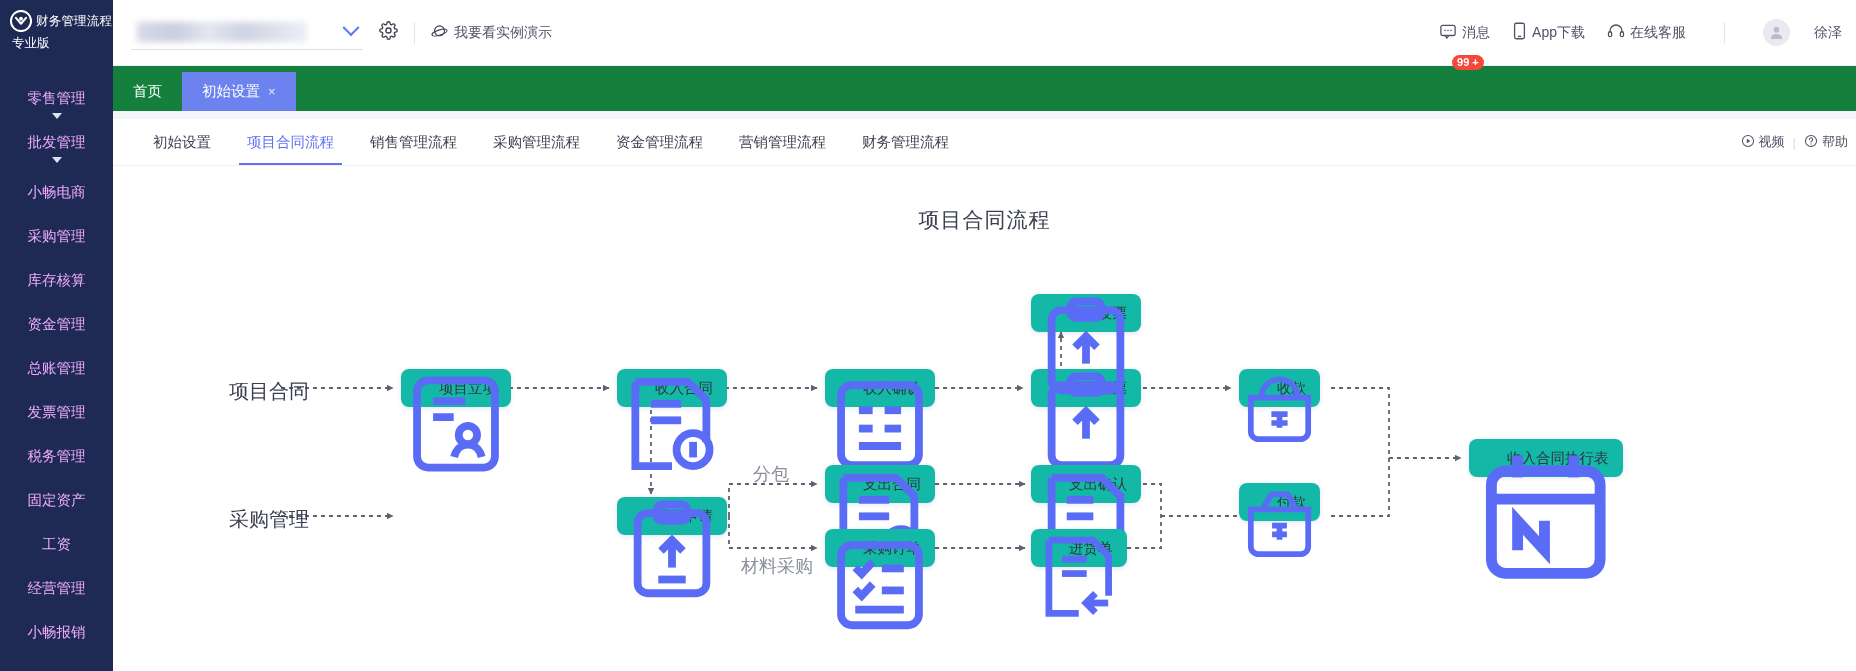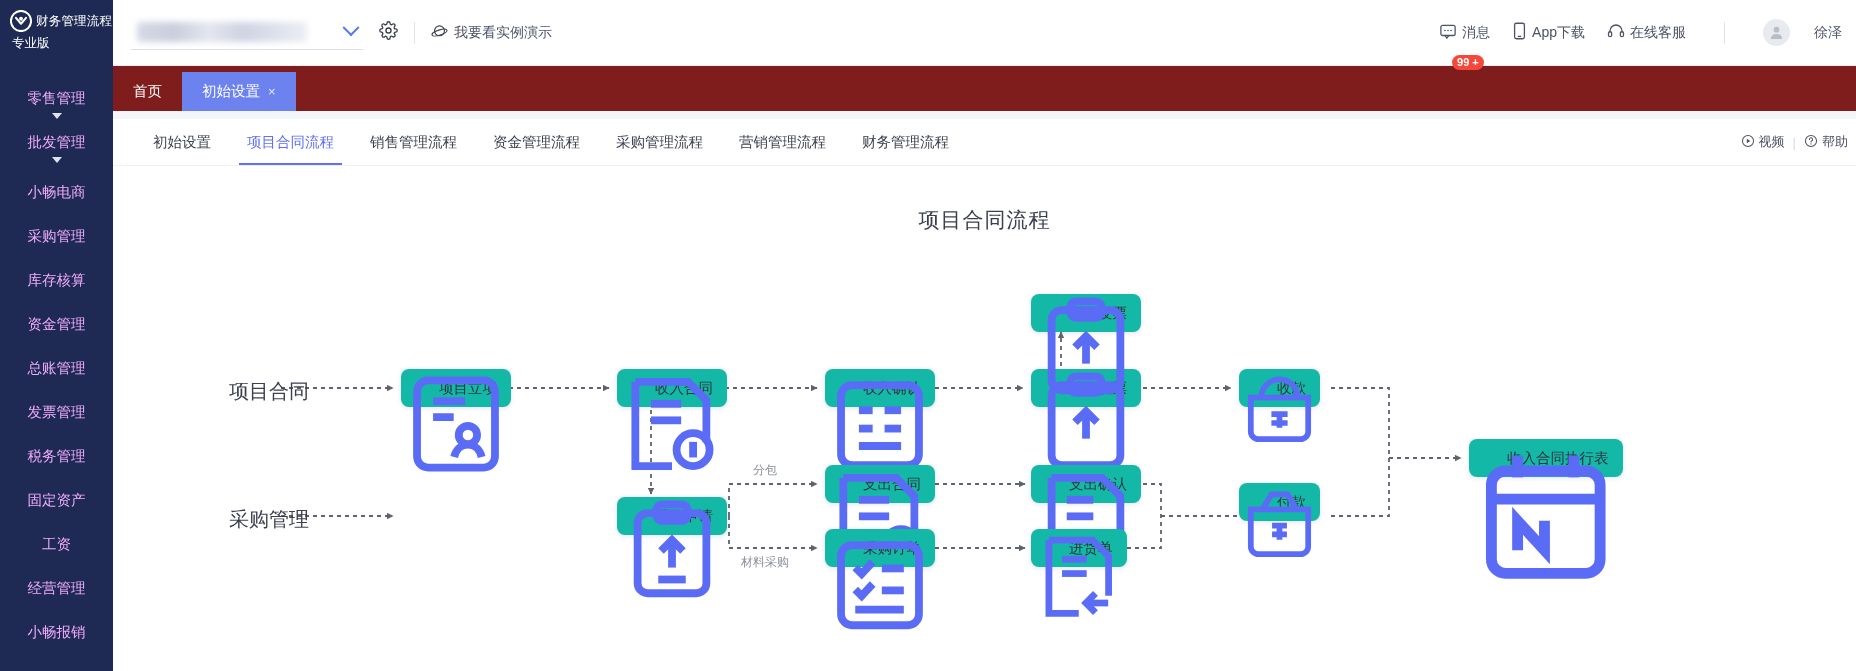--- a/index.html
+++ b/index.html
@@ -102,21 +102,21 @@
   }
   .avatar {
     width: 27px; height: 27px; border-radius: 50%;
     background: #e8eaf0;
     display: flex; align-items: center; justify-content: center;
   }
   .user-name { color: #4d5266; font-size: 14px; white-space: nowrap; }
 
   
   .tabstrip {
-    height: 45px; background: #7f1d1d;
+    height: 45px; background: #15803d;
     display: flex; align-items: flex-end;
     padding-left: 0;
   }
   .tab {
     height: 39px; min-width: 58px;
     display: flex; align-items: center; justify-content: center;
     gap: 8px;
     padding: 0 20px;
     font-size: 14.5px; color: #ffffff;
     cursor: pointer;
@@ -193,21 +193,21 @@
   .node .nicon { width: 19px; height: 19px; flex: 0 0 19px; display: block; }
 
   .rowlabel {
     position: absolute;
     font-size: 20px; color: #3b3f4f;
     white-space: nowrap;
     margin-left: 26px;
   }
   .edgelabel {
     position: absolute;
-    font-size: 12px; color: #8b8f9e;
+    font-size: 18px; color: #8b8f9e;
     white-space: nowrap;
     text-align: right;
   }
 </style>
 </head>
 <body>
 
 <div id="app">
 
   <aside class="sidebar">
@@ -364,24 +364,24 @@
           <div class="subtab">
               <span>初始设置</span>
             </div>
           <div class="subtab active">
               <span>项目合同流程</span>
             </div>
           <div class="subtab">
               <span>销售管理流程</span>
             </div>
           <div class="subtab">
+              <span>采购管理流程</span>
+            </div>
+          <div class="subtab">
               <span>资金管理流程</span>
-            </div>
-          <div class="subtab">
-              <span>采购管理流程</span>
             </div>
           <div class="subtab">
               <span>营销管理流程</span>
             </div>
           <div class="subtab">
               <span>财务管理流程</span>
             </div>
 
           <div class="subtabs-right">
             <div class="mini-link">

